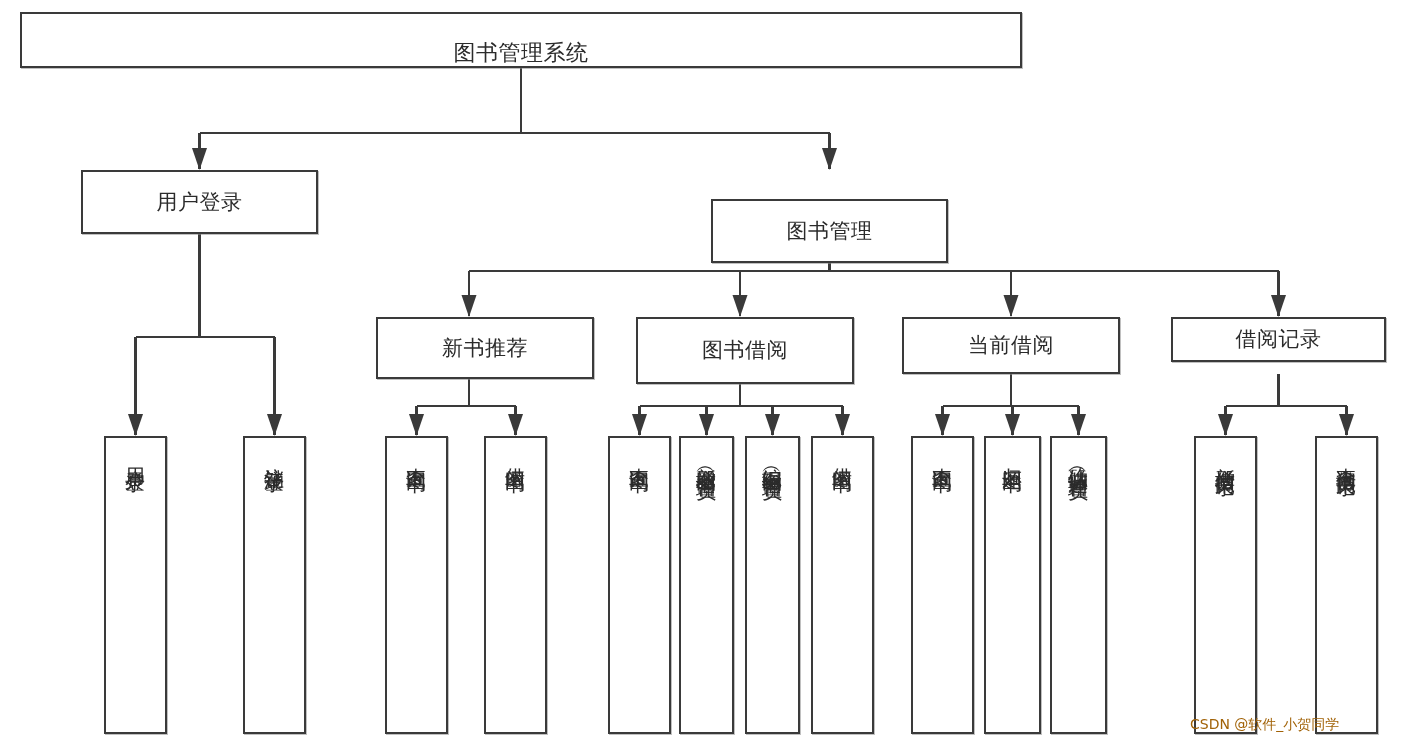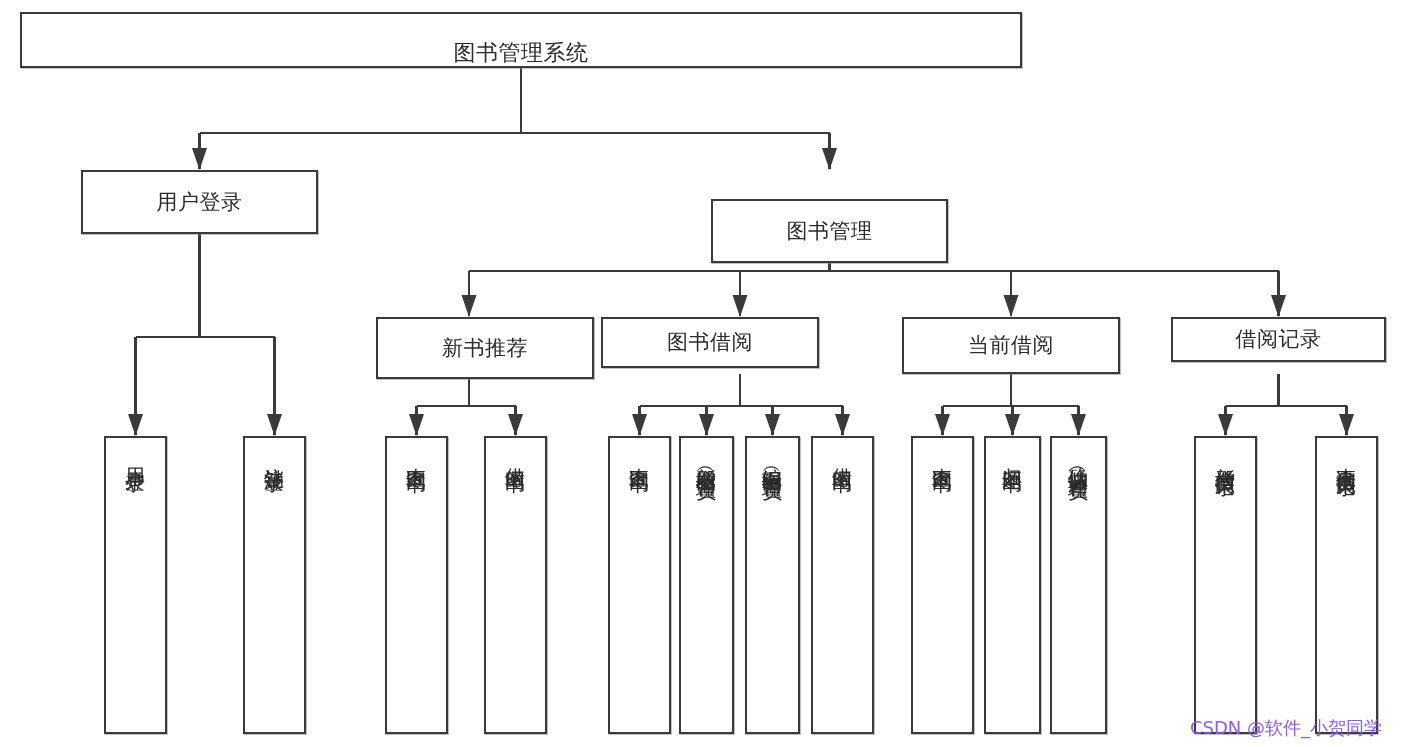--- a/index.html
+++ b/index.html
@@ -61,22 +61,22 @@
     text-orientation: upright;
     font-size: 20px;
     letter-spacing: 2px;
     line-height: 1.0;
     white-space: nowrap;
   }
   .watermark {
     position: absolute;
     left: 1190px;
     top: 716px;
-    font-size: 18px;
-    color: #8b5cf6;
+    font-size: 14px;
+    color: #a16207;
     white-space: nowrap;
     z-index: 5;
     font-family: "DejaVu Sans", "Liberation Sans", sans-serif;
   }
 </style>
 </head>
 <body>
 
 <div id="canvas">
 
@@ -142,21 +142,21 @@
   <div class="node horiz" style="left: 81px; top: 170px; width: 237px; height: 64px;">
     <span class="label">用户登录</span>
   </div>
   <div class="node horiz" style="left: 711px; top: 170px; width: 237px; height: 64px; margin-top: 29px;">
     <span class="label">图书管理</span>
   </div>
 
   <div class="node horiz" style="left: 360px; top: 317px; width: 218px; height: 62px; margin-left: 16px;">
     <span class="label">新书推荐</span>
   </div>
-  <div class="node horiz" style="left: 601px; top: 317px; width: 218px; height: 51px;">
+  <div class="node horiz" style="left: 636px; top: 317px; width: 218px; height: 67px;">
     <span class="label">图书借阅</span>
   </div>
   <div class="node horiz" style="left: 902px; top: 317px; width: 218px; height: 57px;">
     <span class="label">当前借阅</span>
   </div>
   <div class="node horiz" style="left: 1171px; top: 317px; width: 215px; height: 45px;">
     <span class="label">借阅记录</span>
   </div>
 
   <div class="node vert" style="left: 104px; top: 436px; width: 63px; height: 298px;">

